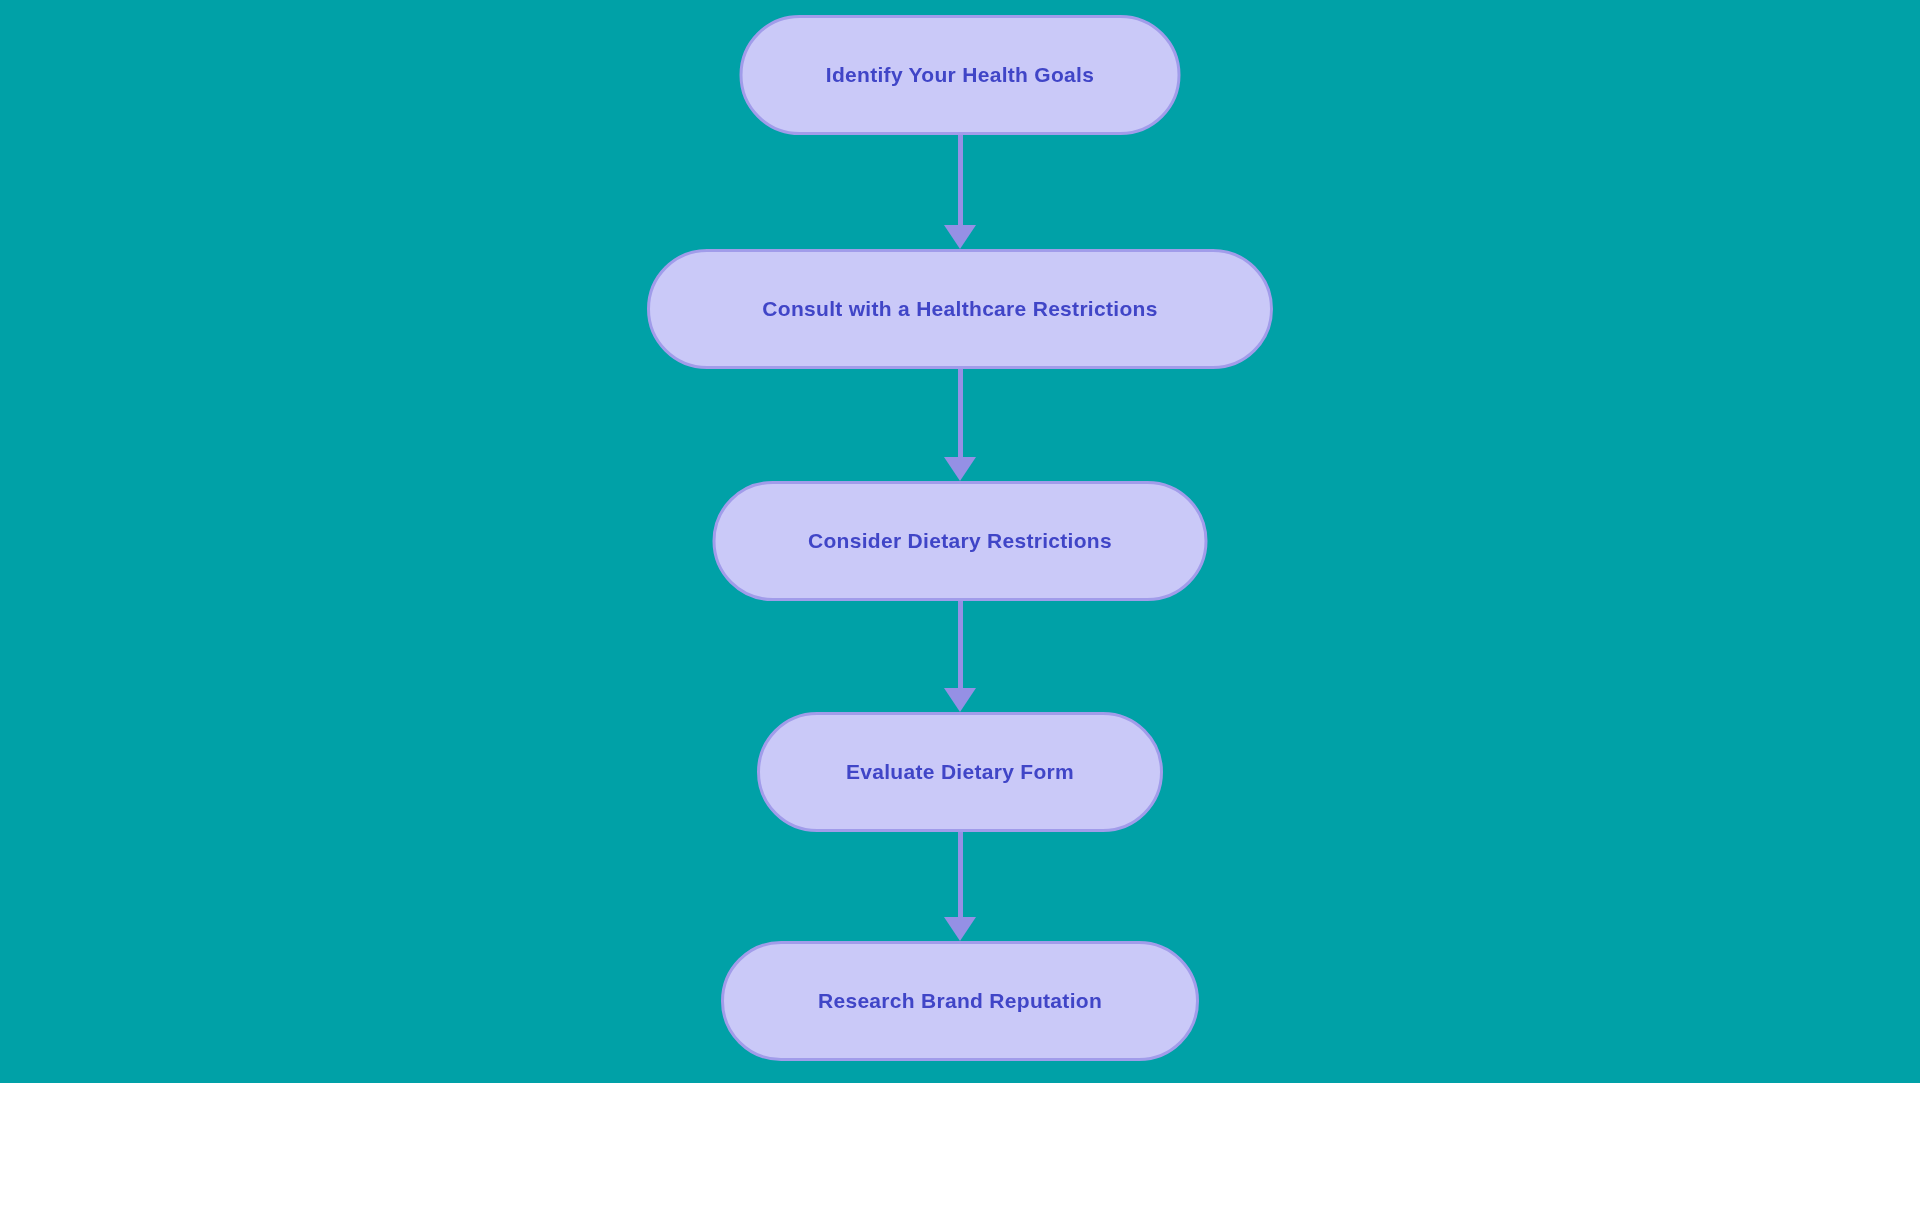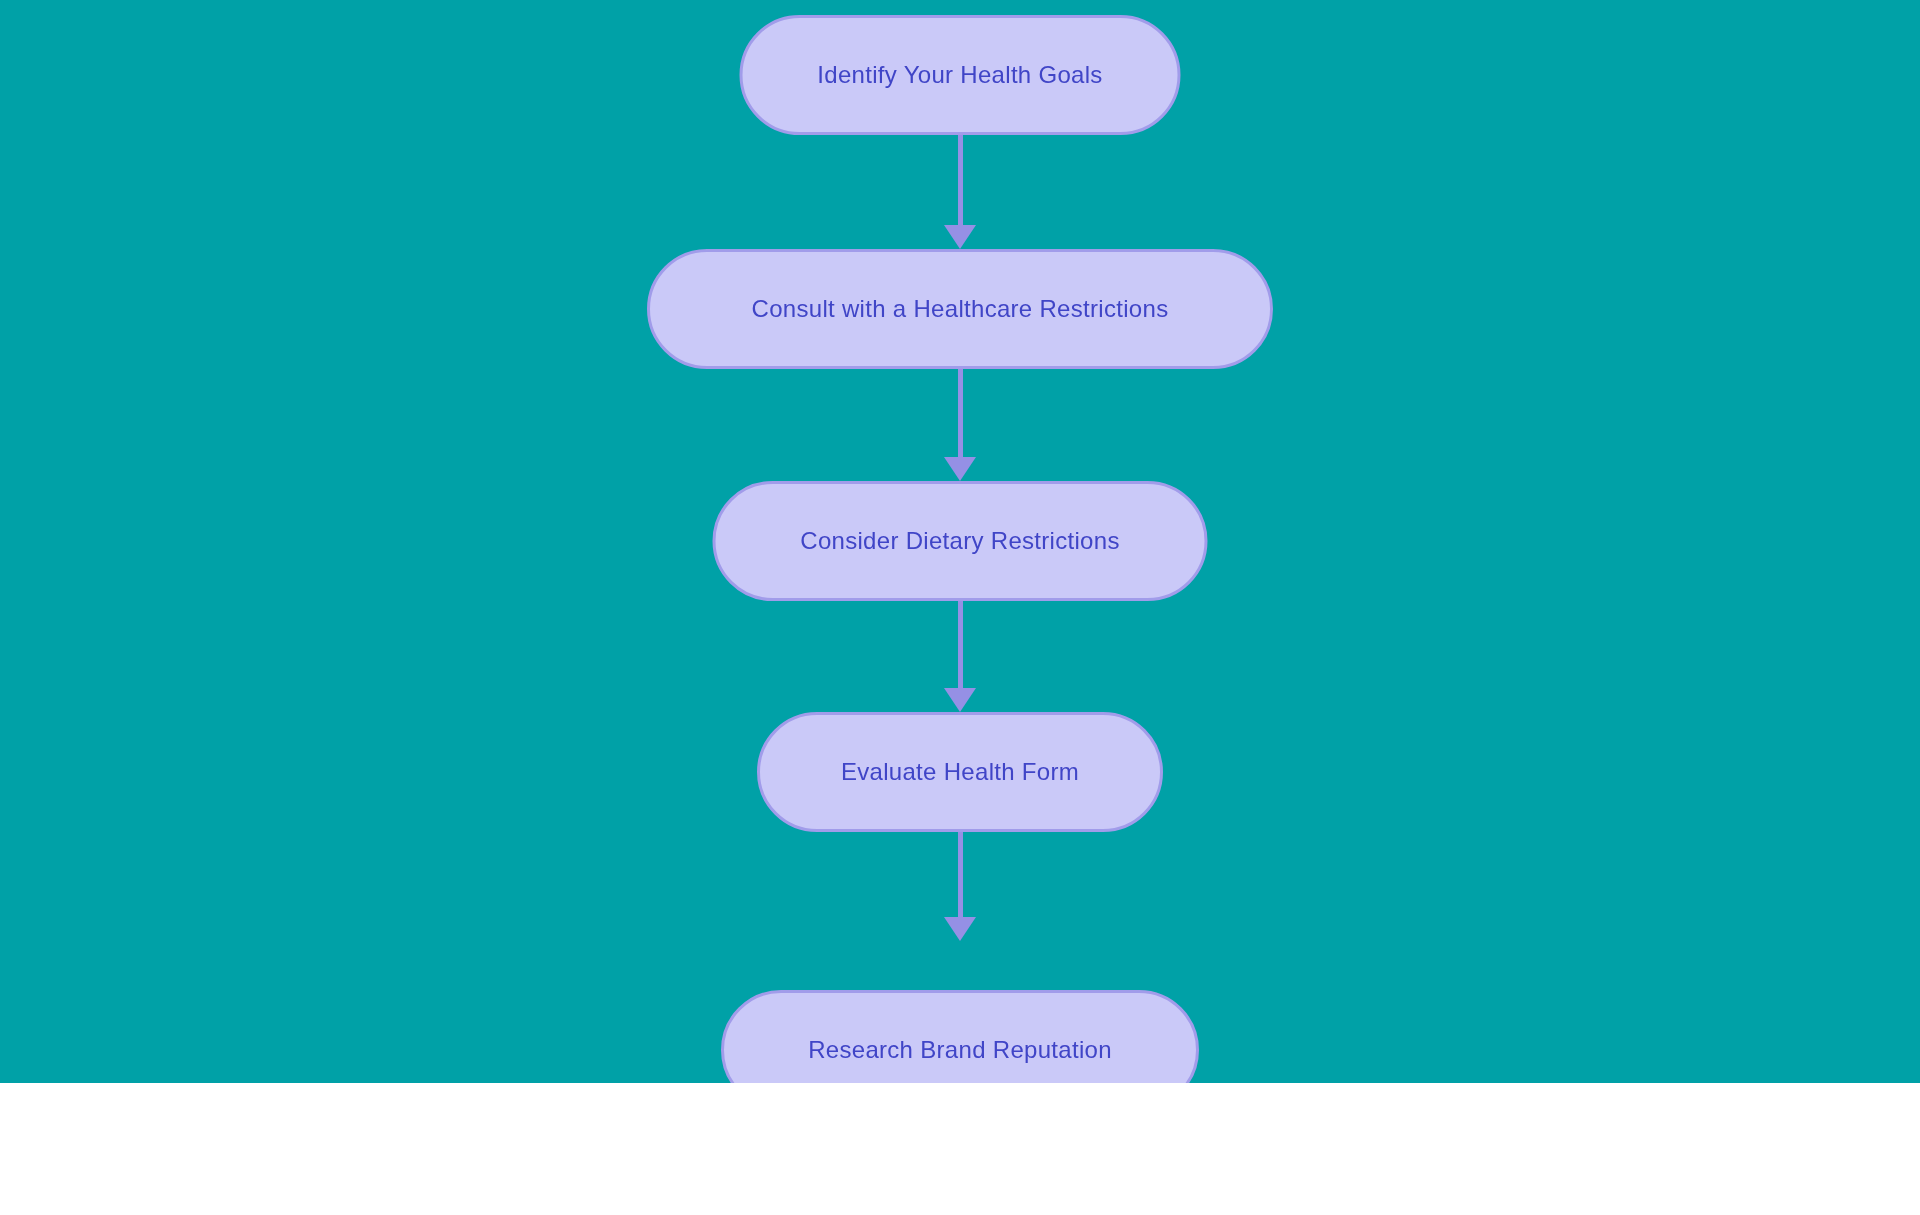--- a/index.html
+++ b/index.html
@@ -38,22 +38,22 @@
     height: 120px;
     border-radius: 62px;
     background: var(--node_fill);
     border: 3px solid var(--node_border);
     display: flex;
     align-items: center;
     justify-content: center;
   }
   .node-label {
     color: var(--node_text);
-    font-size: 24px;
-    font-weight: 400;
+    font-size: 21px;
+    font-weight: 700;
     letter-spacing: 0.3px;
     white-space: nowrap;
   }
   .arrow {
     position: absolute;
     left: 50%;
     transform: translateX(-50%);
     display: flex;
     flex-direction: column;
     align-items: center;
@@ -97,27 +97,27 @@
   <div class="node" style="top:481px; width:495px;">
     <span class="node-label">Consider Dietary Restrictions</span>
   </div>
 
   <div class="arrow" style="top:601px; height:111px;">
     <div class="arrow-line"></div>
     <div class="arrow-head"></div>
   </div>
 
   <div class="node" style="top:712px; width:406px;">
-    <span class="node-label">Evaluate Health Form</span>
+    <span class="node-label">Evaluate Dietary Form</span>
   </div>
 
   <div class="arrow" style="top:832px; height:109px;">
     <div class="arrow-line"></div>
     <div class="arrow-head"></div>
   </div>
 
-  <div class="node" style="top:990px; width:478px;">
+  <div class="node" style="top:941px; width:478px;">
     <span class="node-label">Research Brand Reputation</span>
   </div>
 
 </div>
 
 <div class="bottom-strip"></div>
 
 </body></html>

